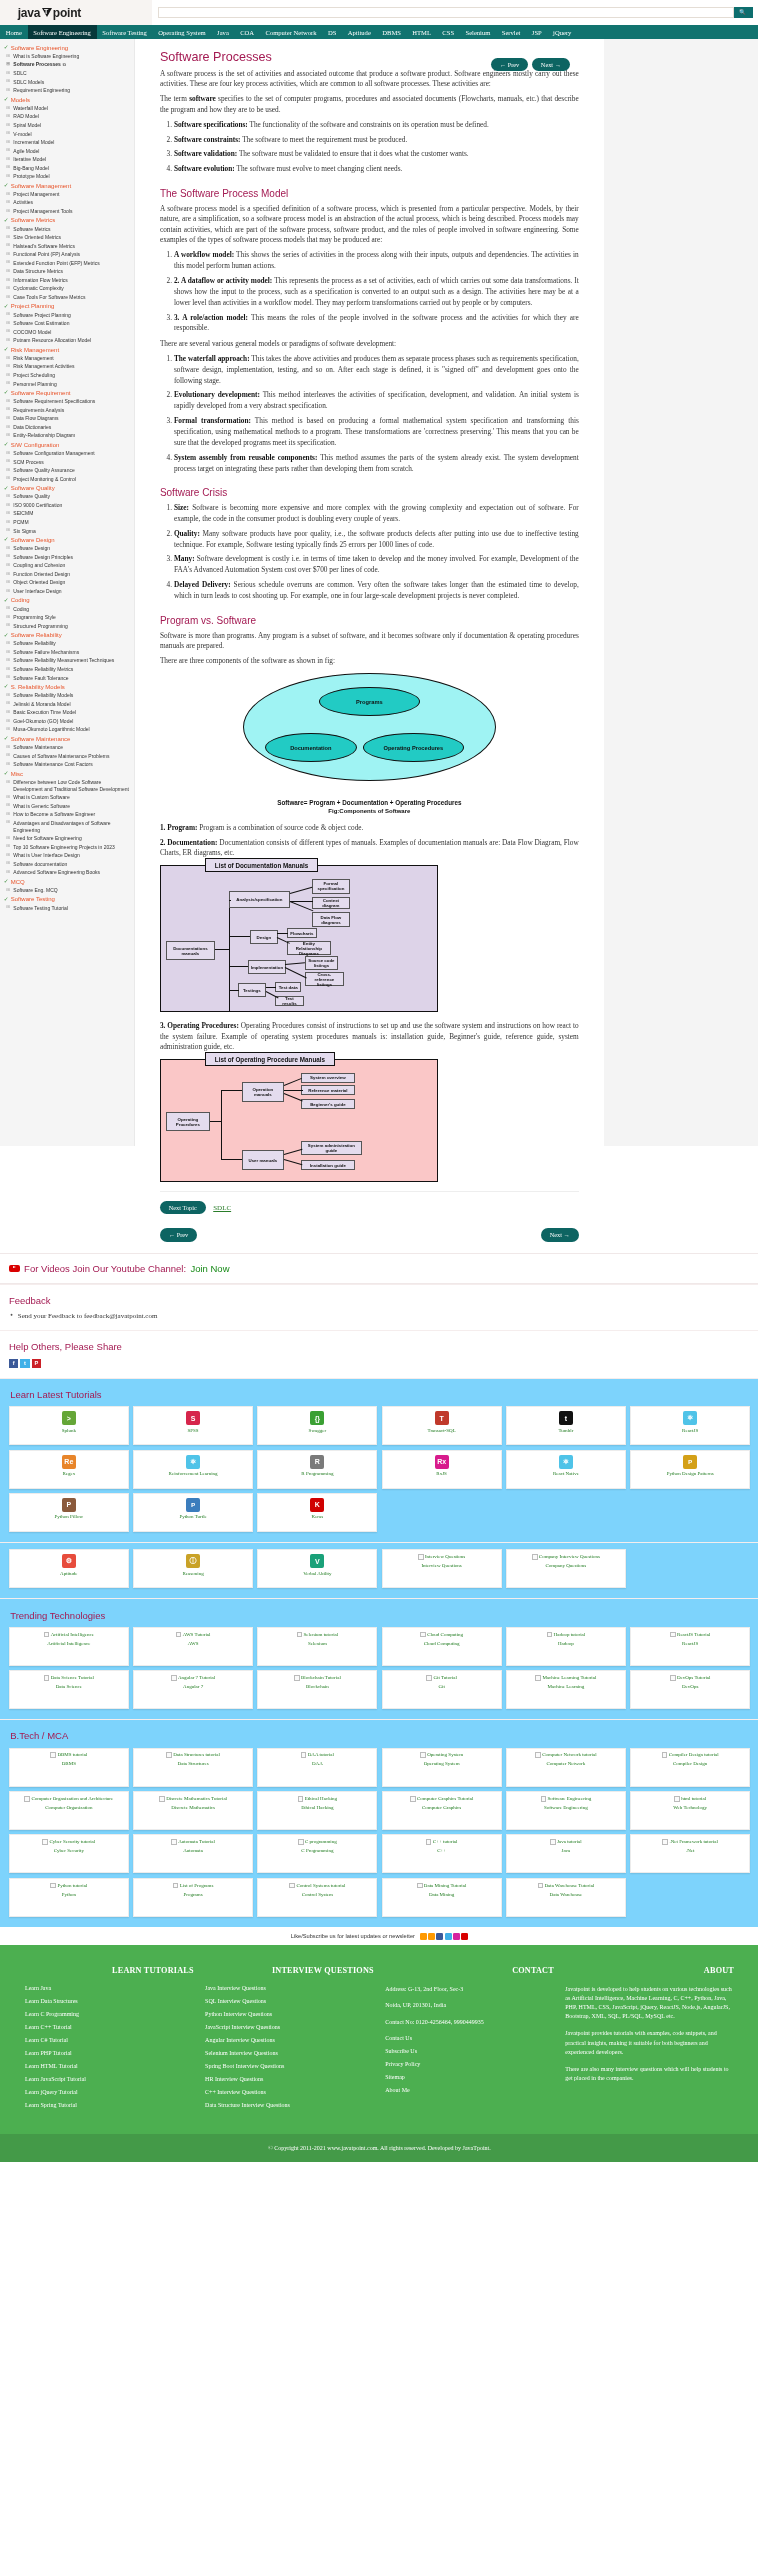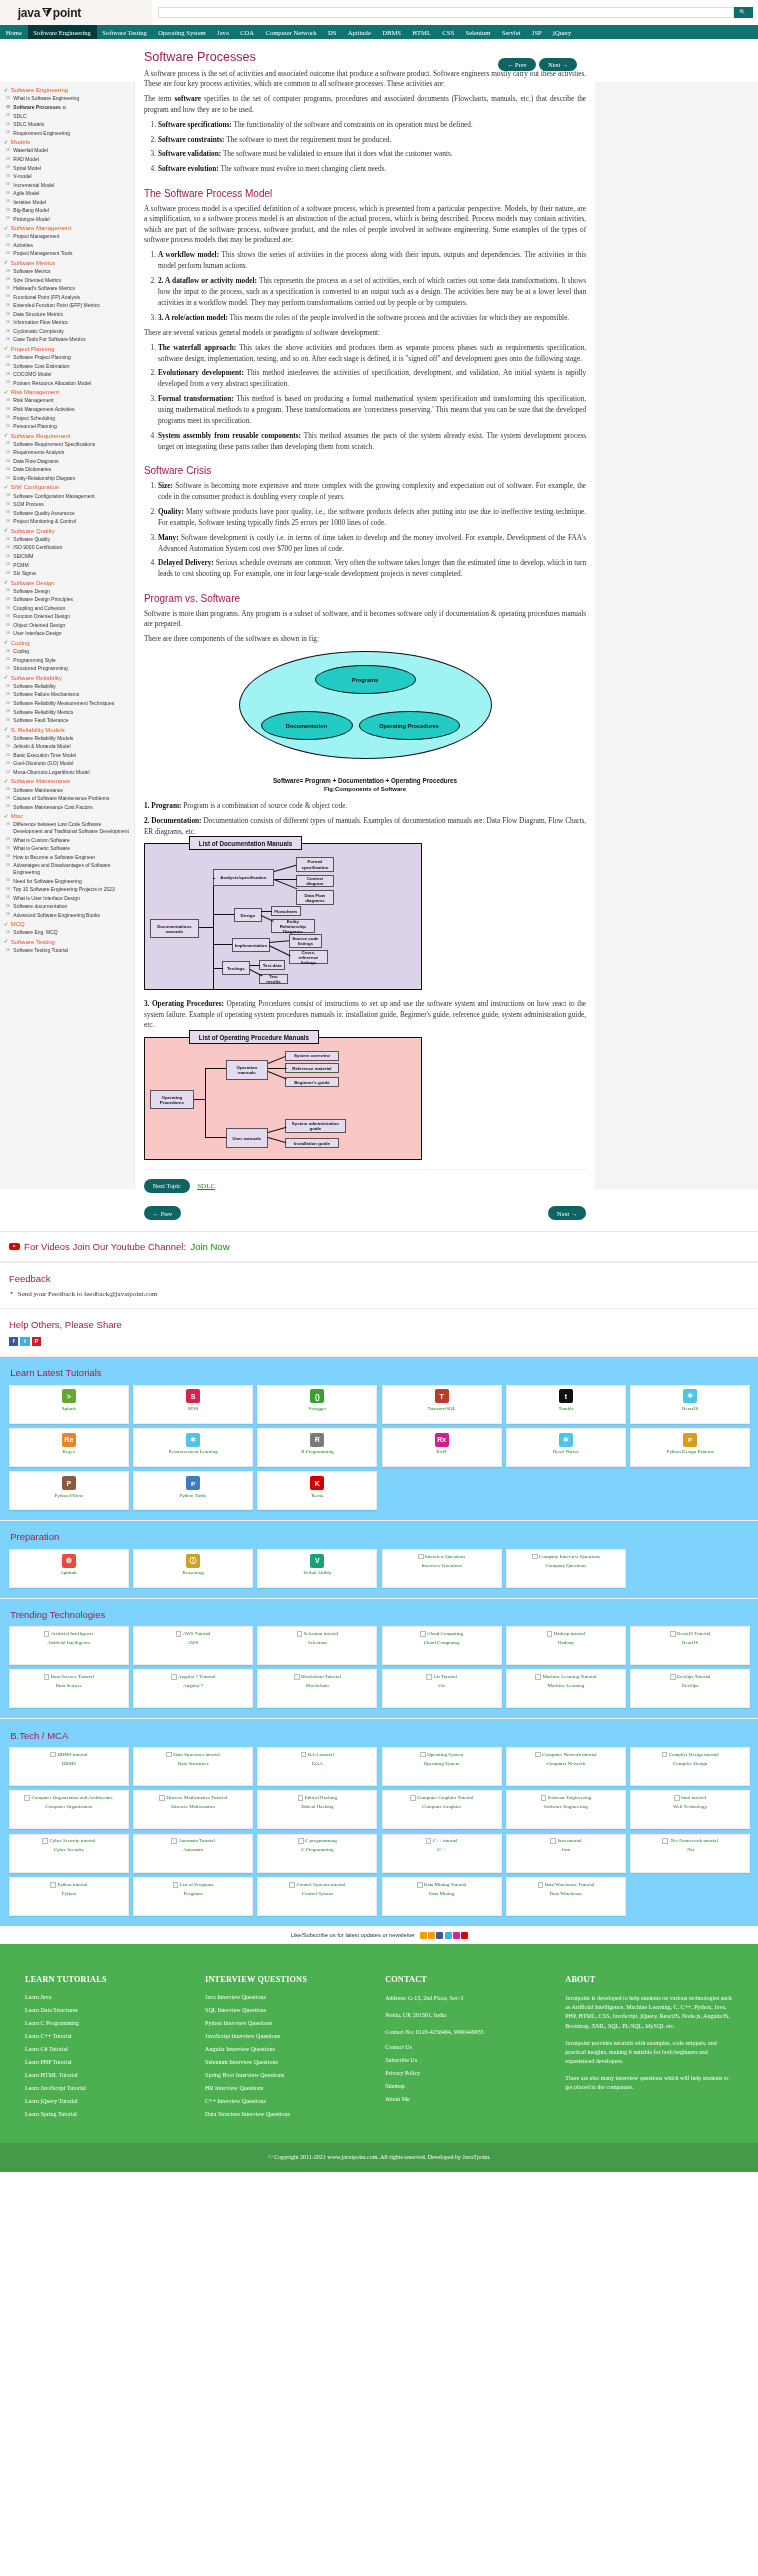--- a/index.html
+++ b/index.html
@@ -26,21 +26,21 @@
                display:flex;align-items:center;justify-content:center;color:#fff;font-size:5.7px;}
 
   
   .nav { background:#11736f; height:14px; display:flex; align-items:stretch;
          font-family:"Liberation Serif",serif; font-size:6.6px; }
   .nav a { color:#fff; text-decoration:none; padding:0 5.7px; display:flex; align-items:center;
            white-space:nowrap; }
   .nav a.active { background:#07393b; }
 
   
-  .wrap { display:flex; align-items:center; }
+  .wrap { display:flex; align-items:flex-start;gap:16px; }
   .sidebar { width:135px; background:#f5f5f5; padding:3.8px 2.5px 12.6px 2.5px; flex-shrink:0;
              border-right:0.6px solid #e9e9e9; min-height:1107px;}
   .main { width:460px; background:#fff; padding:6.3px 8.9px 0 8.9px; }
   .rail { width:164px; background:#f4f4f4; min-height:1107px; }
 
   
   .sb-head { color:#e8542a; font-size:6px; font-family:"Liberation Sans",sans-serif;
              padding:1.9px 0 1.3px 8.2px; position:relative; }
   .sb-head:before { content:"\2713"; position:absolute; left:1.3px; top:1.3px; color:#197a18; font-size:5.7px;}
   .sb-item { font-size:5px; color:#333; padding:0.9px 0 0.9px 10.8px; position:relative;
@@ -139,21 +139,21 @@
   
   .substrip { text-align:center; padding:6.3px 0 5px 0; font-size:5.7px; color:#333;
      font-family:"Liberation Sans",sans-serif; background:#fff; }
   .substrip .icons { display:inline-flex; gap:1.3px; vertical-align:middle; margin-left:3.2px;}
   .substrip .icons span { width:7px;height:7px;display:inline-block;border-radius:1.3px;}
 
   
   .footer { background:#4caf50; color:#fff; padding:16.4px 25px 19px 25px; display:flex; gap:11.4px; }
   .fcol { flex:1; }
   .fcol h5 { font-family:"Liberation Serif",serif; font-size:8.2px; font-weight:bold;
-     margin:14px 0 10px 0; letter-spacing:0.2px; }
+     margin:4px 0 10px 0; letter-spacing:0.2px;text-align:right; }
   .fcol a { display:block; color:#fff; text-decoration:none; font-size:6px;
      margin:0 0 7px 0; font-family:"Liberation Serif",serif; }
   .fcol p { font-size:6px; line-height:1.55; margin:0 0 7.6px 0;
      font-family:"Liberation Serif",serif; }
   .copyright { background:#449a48; color:#fff; text-align:center; padding:11.4px 0;
      font-size:6px; font-family:"Liberation Serif",serif; }
 </style>
 </head>
 <body>
 
@@ -516,21 +516,20 @@
         <div class="lb">Python Turtle</div>
       </div>
       <div class="tile">
         <div class="ic" style="background: rgb(208, 0, 0);">K</div>
         <div class="lb">Keras</div>
       </div>
     </div>
 </div>
 
 <div class="tilesec">
-  <h4>Preparation</h4>
   <div class="grid" id="grid-prep">
       <div class="tile">
         <div class="ic" style="background: rgb(231, 76, 60);">⚙</div>
         <div class="lb">Aptitude</div>
       </div>
       <div class="tile">
         <div class="ic" style="background: rgb(201, 162, 39);">ⓘ</div>
         <div class="lb">Reasoning</div>
       </div>
       <div class="tile">

